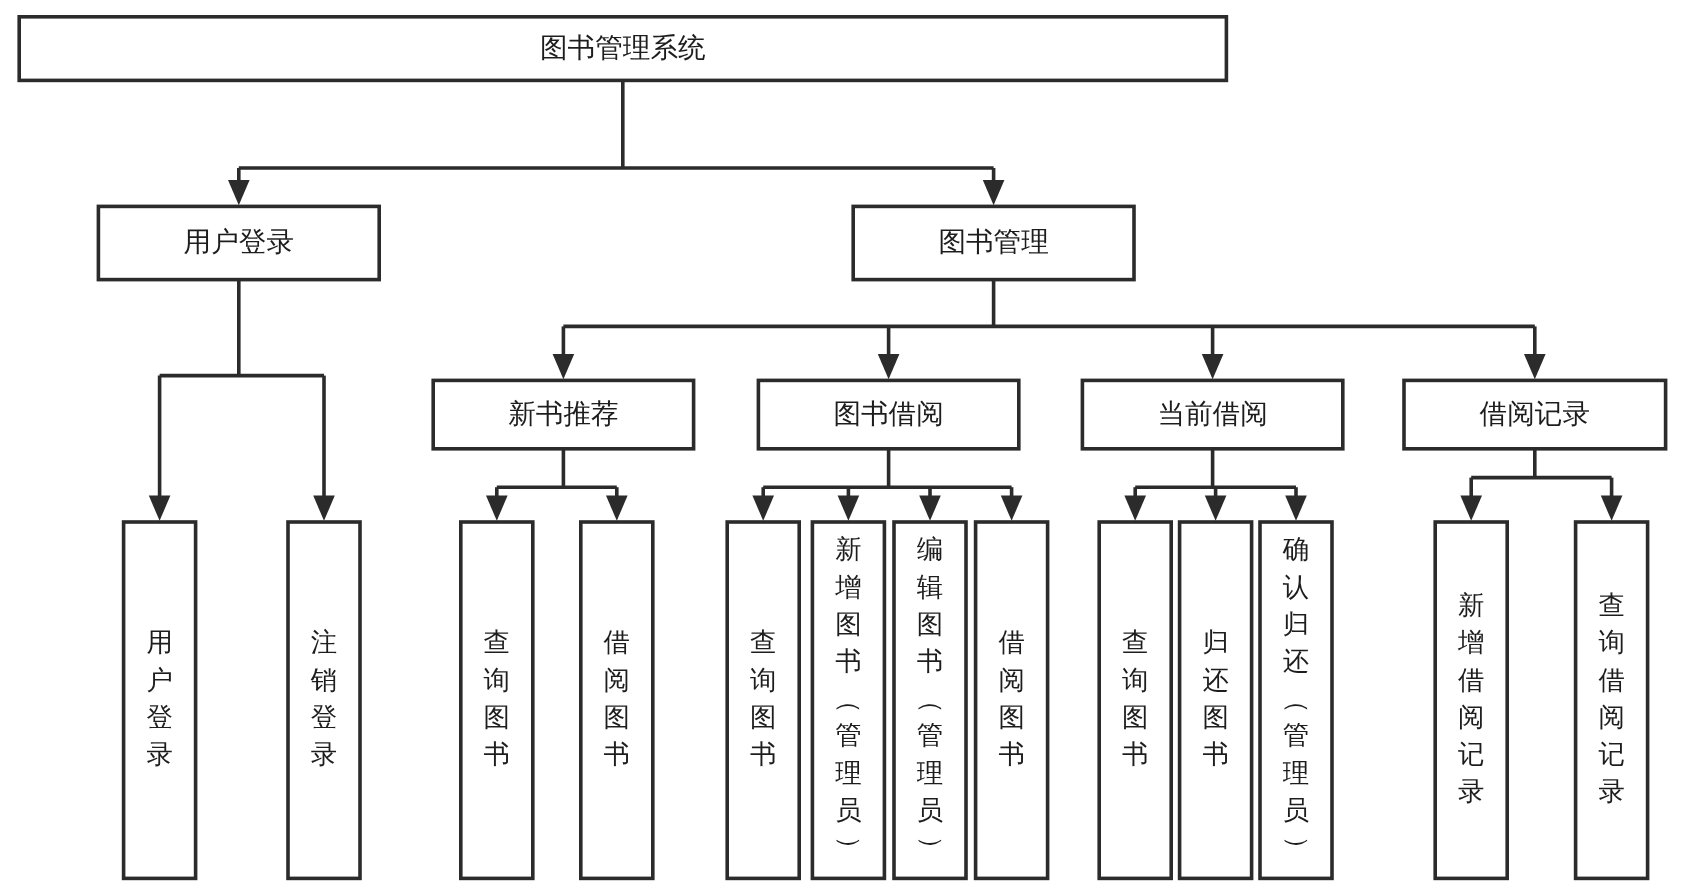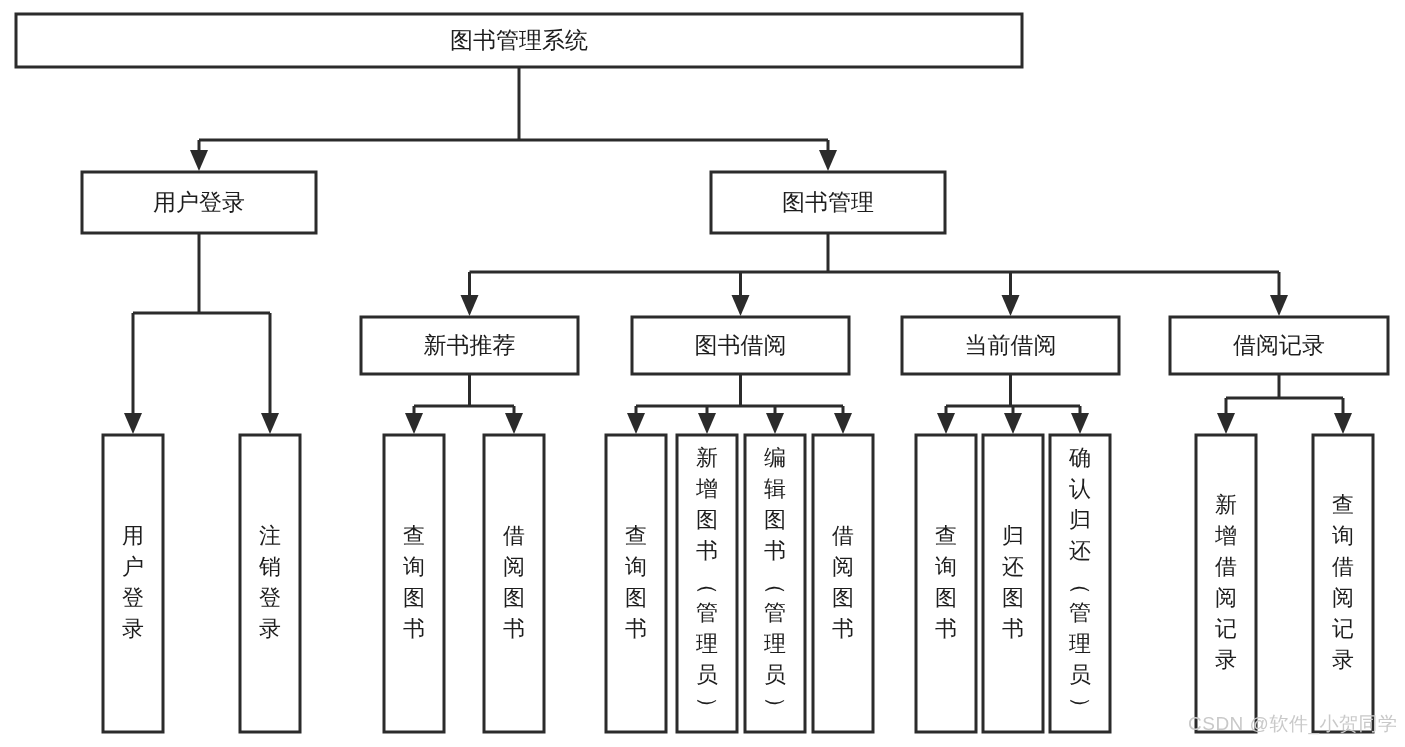--- a/index.html
+++ b/index.html
@@ -264,14 +264,13 @@
           <rect class="node-box" x="1313" y="435" width="60" height="297"></rect>
           <text class="node-label-v" x="1343" y="506">查</text>
           <text class="node-label-v" x="1343" y="537">询</text>
           <text class="node-label-v" x="1343" y="568">借</text>
           <text class="node-label-v" x="1343" y="599">阅</text>
           <text class="node-label-v" x="1343" y="630">记</text>
           <text class="node-label-v" x="1343" y="661">录</text>
         </g>
       </g>
   </svg>
-  <div class="watermark-text">CSDN @软件_小贺同学</div>
 </div>
 
 </body></html>

